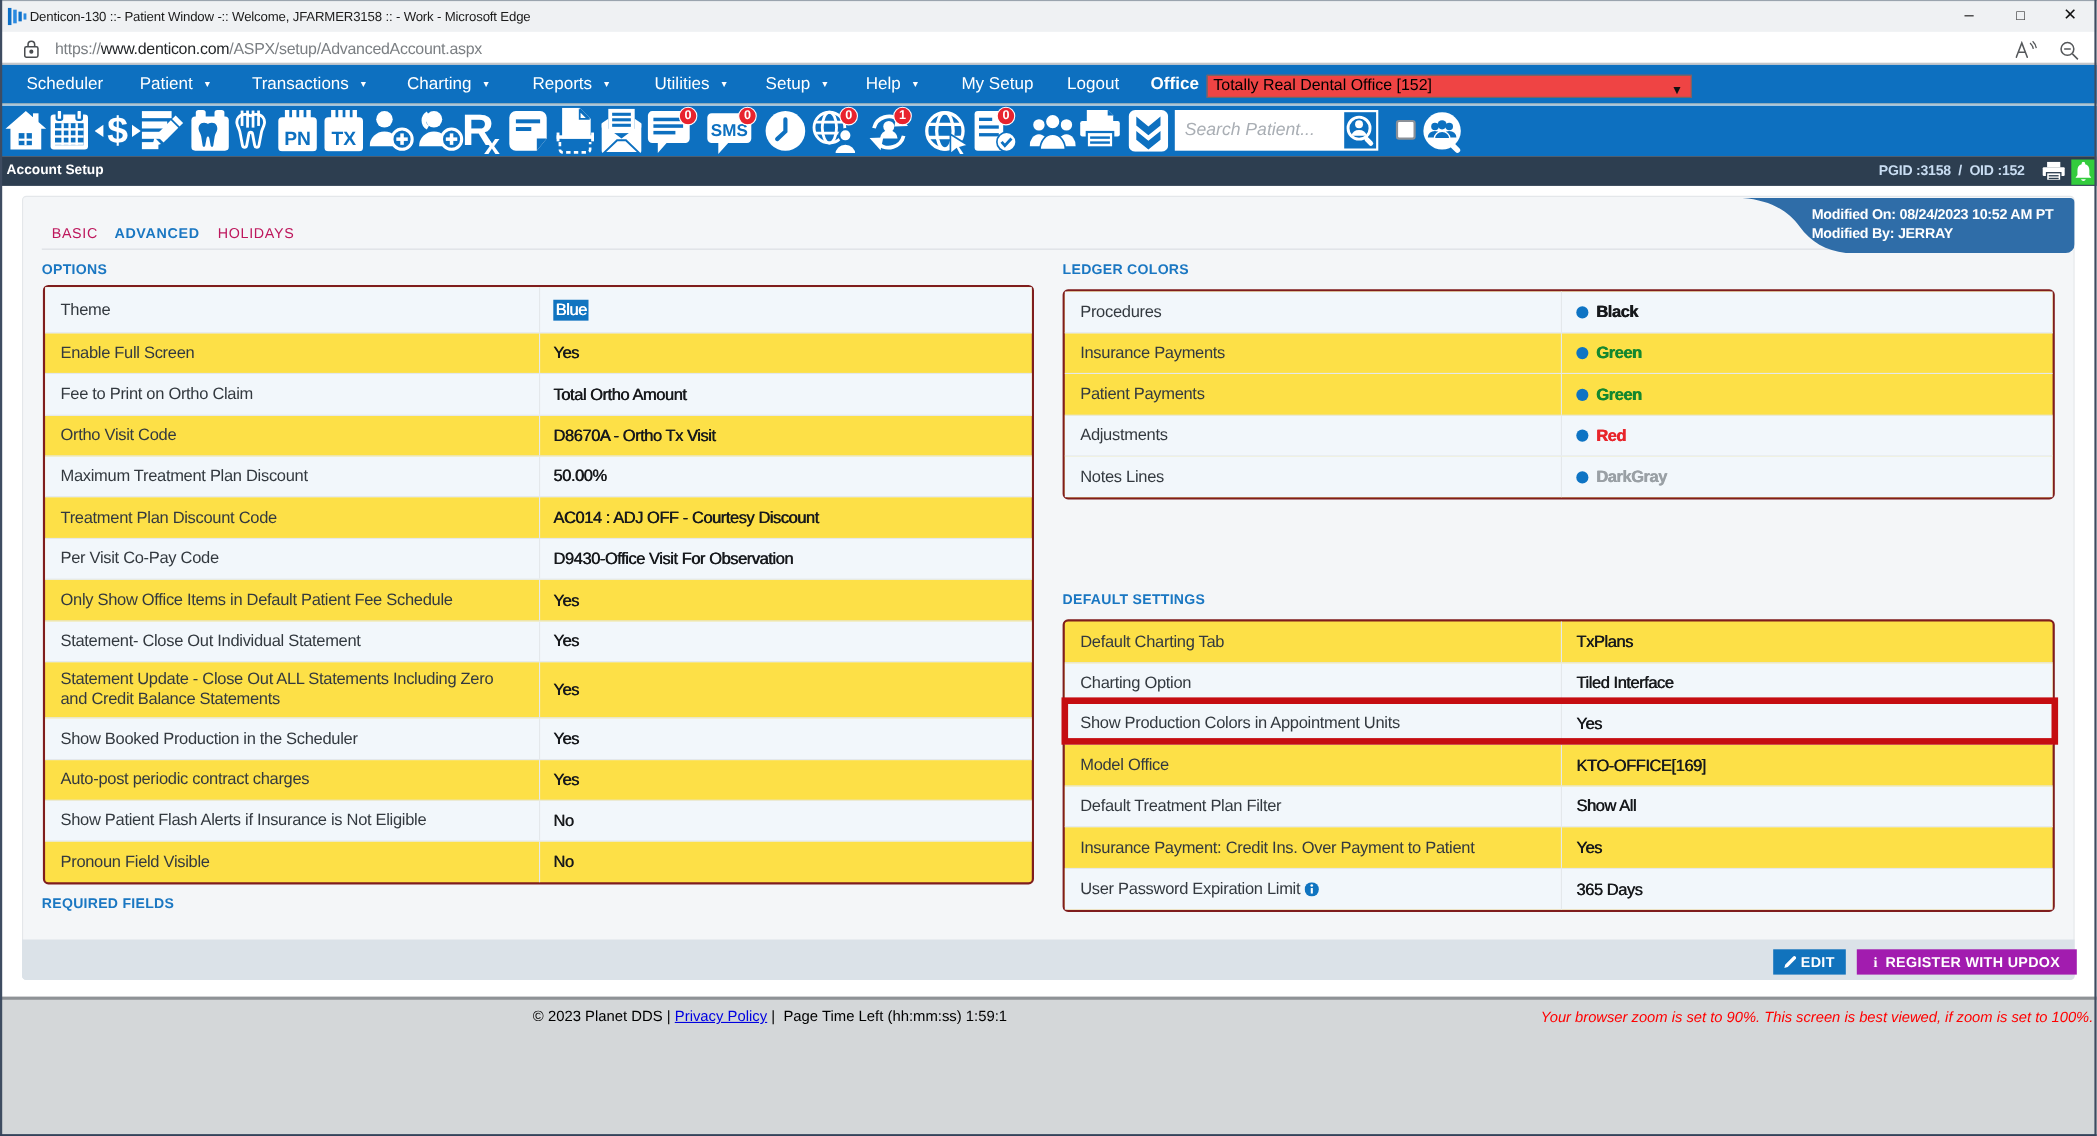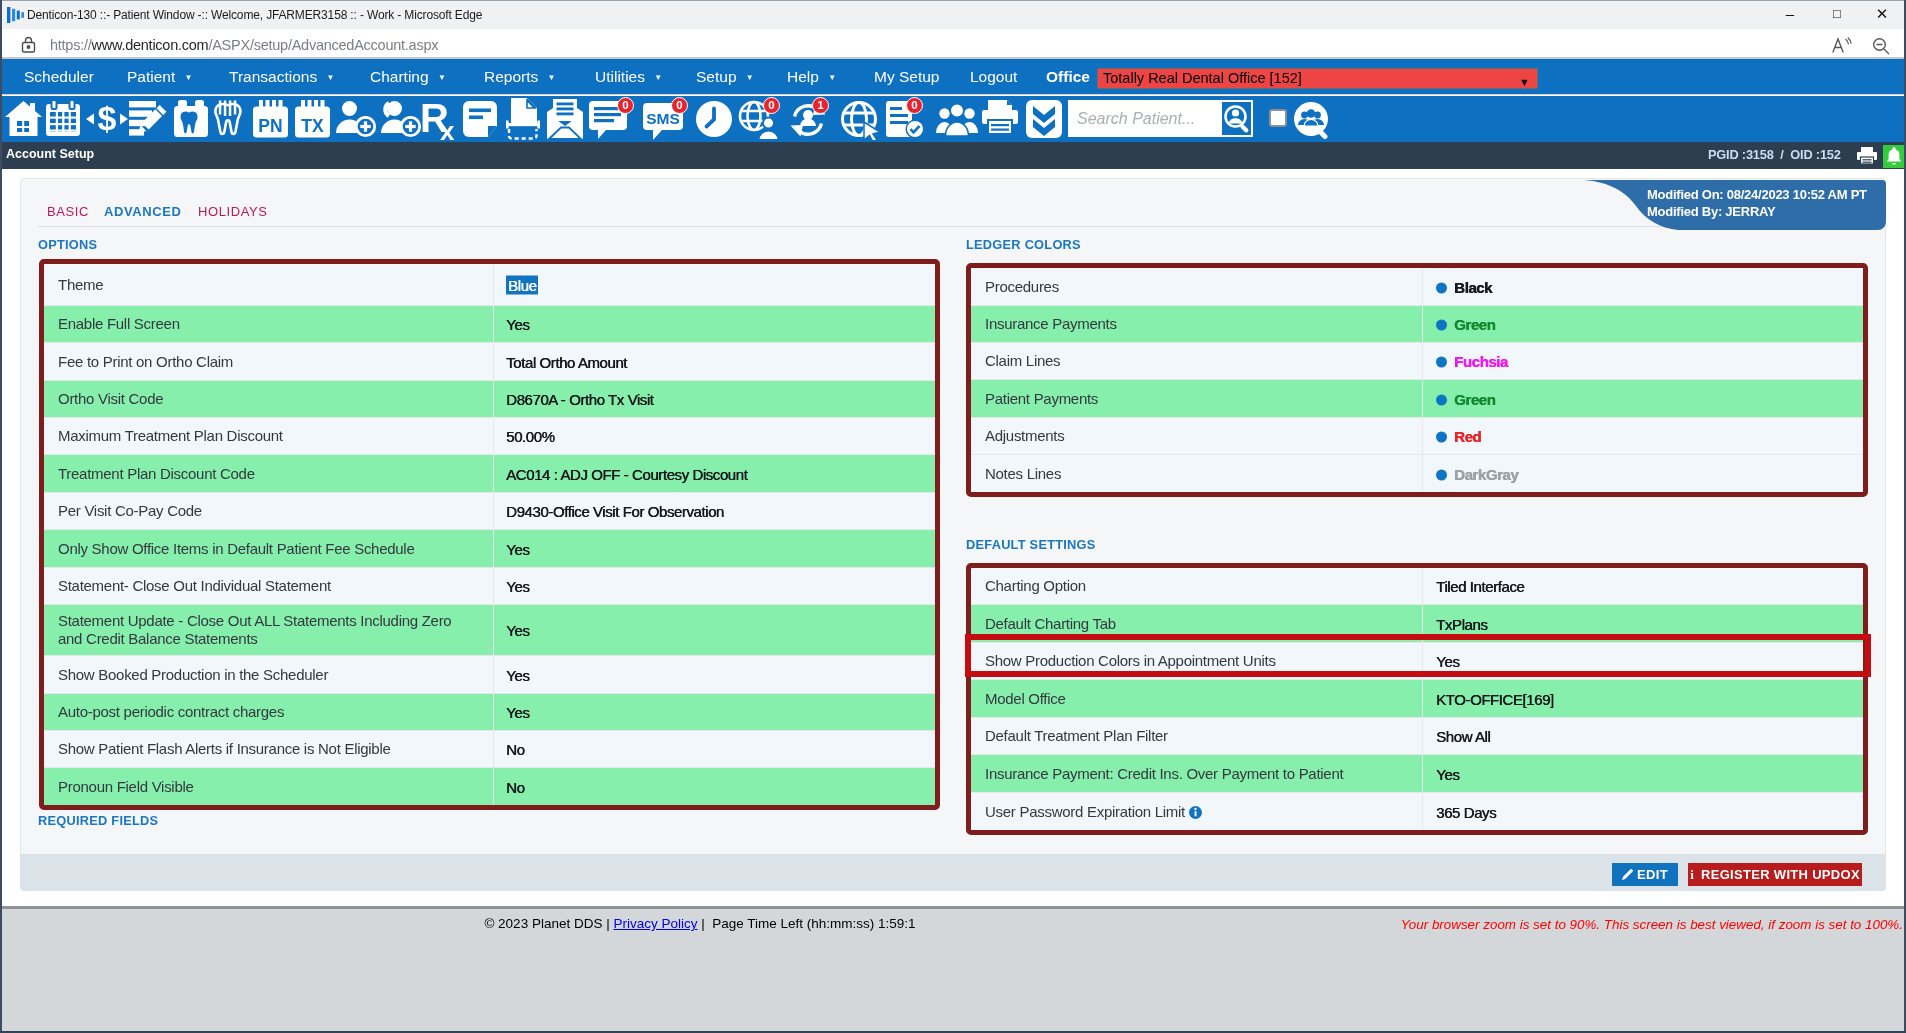--- a/index.html
+++ b/index.html
@@ -38,40 +38,40 @@
 #pgid{left:1708px;top:147px;color:#c9ddf2;font-size:12.8px;font-weight:bold;letter-spacing:-.2px;}
 
 #panel{left:20px;top:178px;width:1866px;height:713px;background:#f4f6f8;
   border:1px solid #e4e7ea;border-radius:4px;}
 #btnbar{left:20px;top:854px;width:1866px;height:37px;background:#dbe2e8;border-radius:0 0 4px 4px;}
 .tab{top:204px;font-size:13px;letter-spacing:.6px;color:#be185d;}
 #tabadv{color:#1a77c2;font-weight:bold;}
 #tabline{left:38px;top:226px;width:1830px;height:1px;background:#d9dde1;}
 .hd{font-size:12.8px;font-weight:bold;color:#1a77c2;letter-spacing:.25px;}
 
-.tbl{background:#86efac;border:5px solid #7f1d1d;border-radius:5px;}
+.tbl{background:#fde047;border:2px solid #7f1d1d;border-radius:5px;}
 .row{position:relative;border-bottom:1px solid #e4e8eb;}
 .row:last-child{border-bottom:none;}
 .row.lt{background:#f2f7fb;}
 .lab{position:absolute;left:14px;top:50%;transform:translateY(-50%);
   font-size:15px;color:#33393f;letter-spacing:-.28px;width:420px;line-height:18px;}
 .val{position:absolute;top:50%;transform:translateY(-50%);
   font-size:15px;color:#17191c;letter-spacing:-.42px;text-shadow:.5px 0 0 currentColor;}
 .cdiv{position:absolute;top:0;bottom:0;width:1px;background:#e4e8eb;}
 .dot{display:inline-block;width:11px;height:11px;border-radius:6px;background:#0e74c4;
   margin-right:7px;vertical-align:-1px;}
 #hilite{left:965px;top:634px;width:906px;height:43px;border:6px solid #c50d11;background:transparent;z-index:5;}
 
 #ribbon{left:1576px;top:180px;width:310px;height:50px;z-index:4;}
 #ribtxt{left:1647px;top:187px;color:#fff;font-size:13px;letter-spacing:-.25px;font-weight:bold;line-height:16.5px;z-index:5;}
 
 .btn{top:863px;height:23px;border-radius:0;color:#fff;font-size:13px;font-weight:bold;
   text-align:center;letter-spacing:.3px;}
 #editbtn{left:1612px;width:66px;background:#1173bd;line-height:23px;}
-#regbtn{left:1688px;width:174px;background:#b91c1c;line-height:23px;}
+#regbtn{left:1688px;width:200px;background:#a21caf;line-height:23px;}
 
 #fline{left:0;top:906px;width:1906px;height:3px;background:#8e9296;}
 #footer{left:0;top:909px;width:1906px;height:122px;background:#d4d7d9;}
 #copy{left:0px;top:916px;width:1400px;text-align:center;font-size:13.5px;color:#000;}
 #copy a{color:#0000e0;}
 #redmsg{right:3px;top:917px;font-size:13.4px;color:#ff0000;font-style:italic;}
 </style></head><body>
 
 <div class="abs" id="titlebar"></div>
 <svg class="abs" style="left:7px;top:7px" width="18" height="16" viewBox="0 0 18 16">
@@ -441,51 +441,46 @@
     <div class="row lt" style="height:38px;">
       <div class="cdiv" style="left:451px;"></div>
       <div class="lab">Procedures</div>
       <div class="val" style="left:465px;"><span class="dot"></span><span style="color:#17191c;font-weight:bold;">Black</span></div>
     </div>
     <div class="row" style="height:37px;">
       <div class="cdiv" style="left:451px;"></div>
       <div class="lab">Insurance Payments</div>
       <div class="val" style="left:465px;"><span class="dot"></span><span style="color:#14882f;font-weight:bold;">Green</span></div>
     </div>
-    <div class="row lt" style="height:37px;">
-      <div class="cdiv" style="left:451px;"></div>
-      <div class="lab">Claim Lines</div>
-      <div class="val" style="left:465px;"><span class="dot"></span><span style="color:#f018f0;font-weight:bold;">Fuchsia</span></div>
-    </div>
     <div class="row" style="height:38px;">
       <div class="cdiv" style="left:451px;"></div>
       <div class="lab">Patient Payments</div>
       <div class="val" style="left:465px;"><span class="dot"></span><span style="color:#14882f;font-weight:bold;">Green</span></div>
     </div>
     <div class="row lt" style="height:37px;">
       <div class="cdiv" style="left:451px;"></div>
       <div class="lab">Adjustments</div>
       <div class="val" style="left:465px;"><span class="dot"></span><span style="color:#e8252b;font-weight:bold;">Red</span></div>
     </div>
     <div class="row lt" style="height:37px;">
       <div class="cdiv" style="left:451px;"></div>
       <div class="lab">Notes Lines</div>
       <div class="val" style="left:465px;"><span class="dot"></span><span style="color:#9aa0a5;font-weight:bold;">DarkGray</span></div>
     </div>
   </div>
 <div class="abs tbl" style="left:966px;top:563px;width:902px;">
+    <div class="row" style="height:38px;">
+      <div class="cdiv" style="left:451px;"></div>
+      <div class="lab">Default Charting Tab</div>
+      <div class="val" style="left:465px;">TxPlans</div>
+    </div>
     <div class="row lt" style="height:37px;">
       <div class="cdiv" style="left:451px;"></div>
       <div class="lab">Charting Option</div>
       <div class="val" style="left:465px;">Tiled Interface</div>
-    </div>
-    <div class="row" style="height:38px;">
-      <div class="cdiv" style="left:451px;"></div>
-      <div class="lab">Default Charting Tab</div>
-      <div class="val" style="left:465px;">TxPlans</div>
     </div>
     <div class="row lt" style="height:37px;">
       <div class="cdiv" style="left:451px;"></div>
       <div class="lab">Show Production Colors in Appointment Units</div>
       <div class="val" style="left:465px;">Yes</div>
     </div>
     <div class="row" style="height:38px;">
       <div class="cdiv" style="left:451px;"></div>
       <div class="lab">Model Office</div>
       <div class="val" style="left:465px;">KTO-OFFICE[169]</div>

